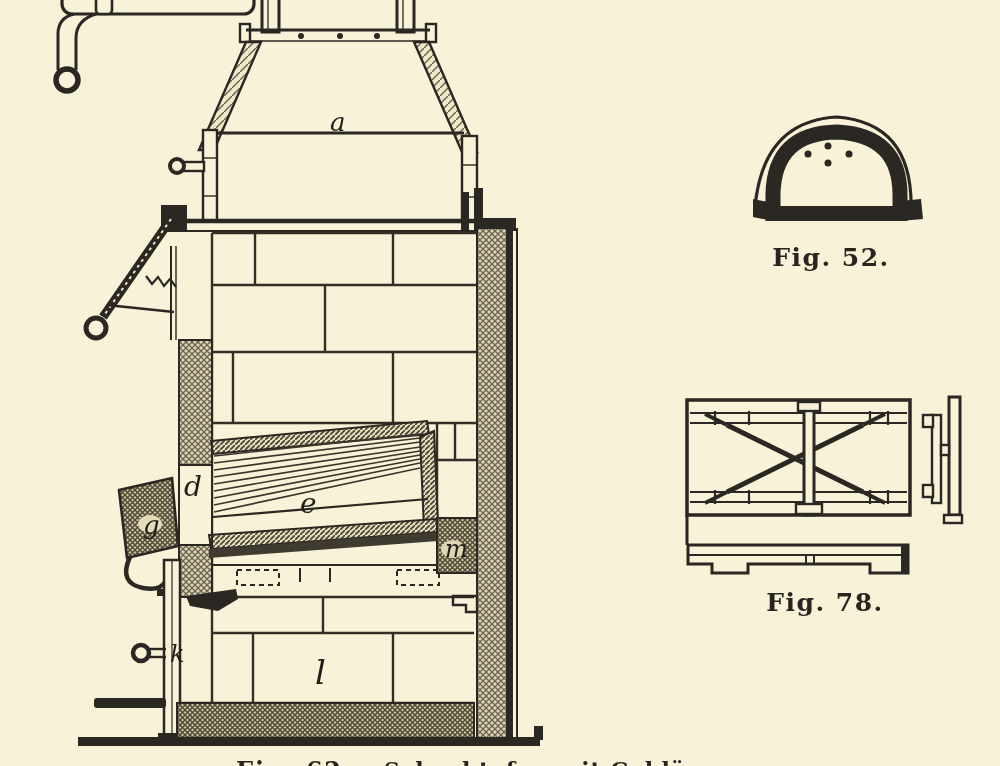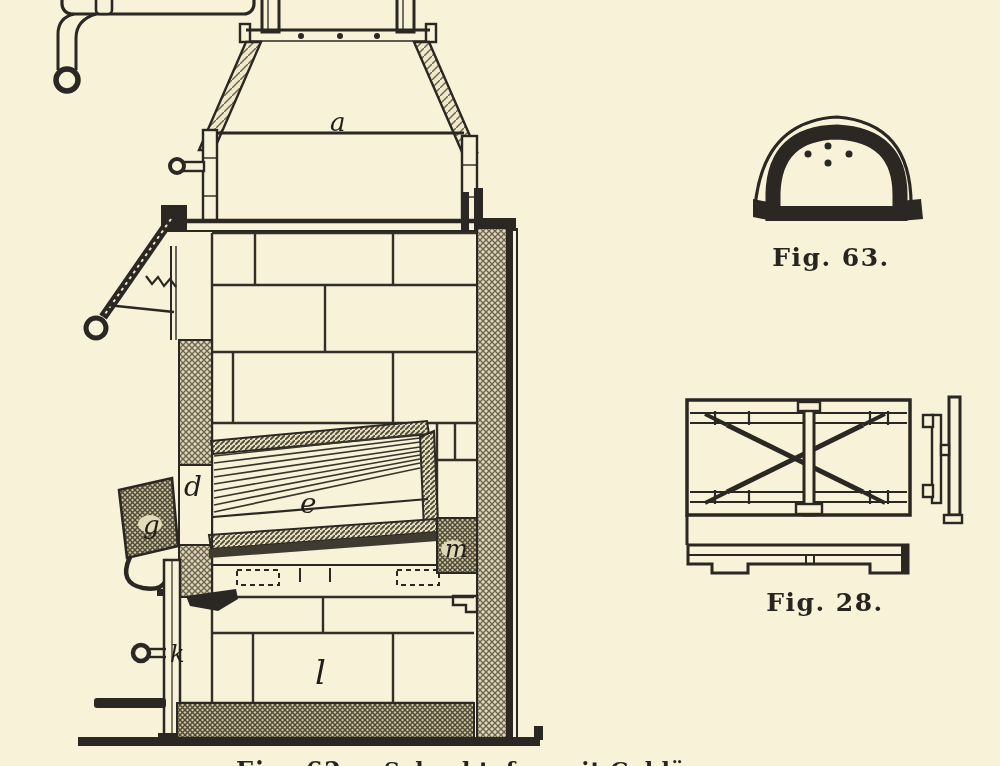--- a/index.html
+++ b/index.html
@@ -224,21 +224,21 @@
   <rect x="34" y="111" width="135" height="15" fill="#2b2722"></rect>
   <polygon points="18,104 38,108 38,126 18,122" fill="#2b2722"></polygon>
   <polygon points="165,106 186,104 188,124 165,126" fill="#2b2722"></polygon>
   <g fill="#2b2722">
     <circle cx="93" cy="51" r="3.5"></circle>
     <circle cx="73" cy="59" r="3.5"></circle>
     <circle cx="114" cy="59" r="3.5"></circle>
     <circle cx="93" cy="68" r="3.5"></circle>
   </g>
 </svg>
-<div class="fig-caption" id="fig63-caption">Fig. 63.</div>
+<div class="fig-caption" id="fig63-caption">Fig. 52.</div>
 
 <svg class="abs" style="left:665px;top:385px" width="320" height="210" viewBox="0 0 320 210">
   <g stroke="#2b2722" fill="none">
 
     <rect x="22" y="15" width="223" height="115" stroke-width="3.5"></rect>
     <line x1="25" y1="28" x2="242" y2="28" stroke-width="2.2"></line>
     <line x1="25" y1="38" x2="242" y2="38" stroke-width="2.2"></line>
     <line x1="25" y1="107" x2="242" y2="107" stroke-width="2.2"></line>
     <line x1="25" y1="117" x2="242" y2="117" stroke-width="2.2"></line>
     <g stroke-width="2.2">
@@ -280,18 +280,18 @@
 
     <g>
       <path d="M 23 160 H 243 V 188 H 205 V 179 H 83 V 188 H 47 V 179 H 23 Z" fill="#f7f2d8" stroke-width="3"></path>
       <line x1="23" y1="170" x2="243" y2="170" stroke-width="2.2"></line>
       <line x1="141" y1="170" x2="141" y2="179" stroke-width="2"></line>
       <line x1="149" y1="170" x2="149" y2="179" stroke-width="2"></line>
       <rect x="236" y="160" width="7" height="28" fill="#2b2722" stroke="none"></rect>
     </g>
   </g>
 </svg>
-<div class="fig-caption" id="fig64-caption">Fig. 28.</div>
+<div class="fig-caption" id="fig64-caption">Fig. 78.</div>
 
 <div id="bottom-caption-clip">
   <span id="fig62-caption-label">Fig. 62.</span>
   <span id="fig62-caption-fragment">Schachtofen mit Gebläse</span>
 </div>
 
 </body></html>

